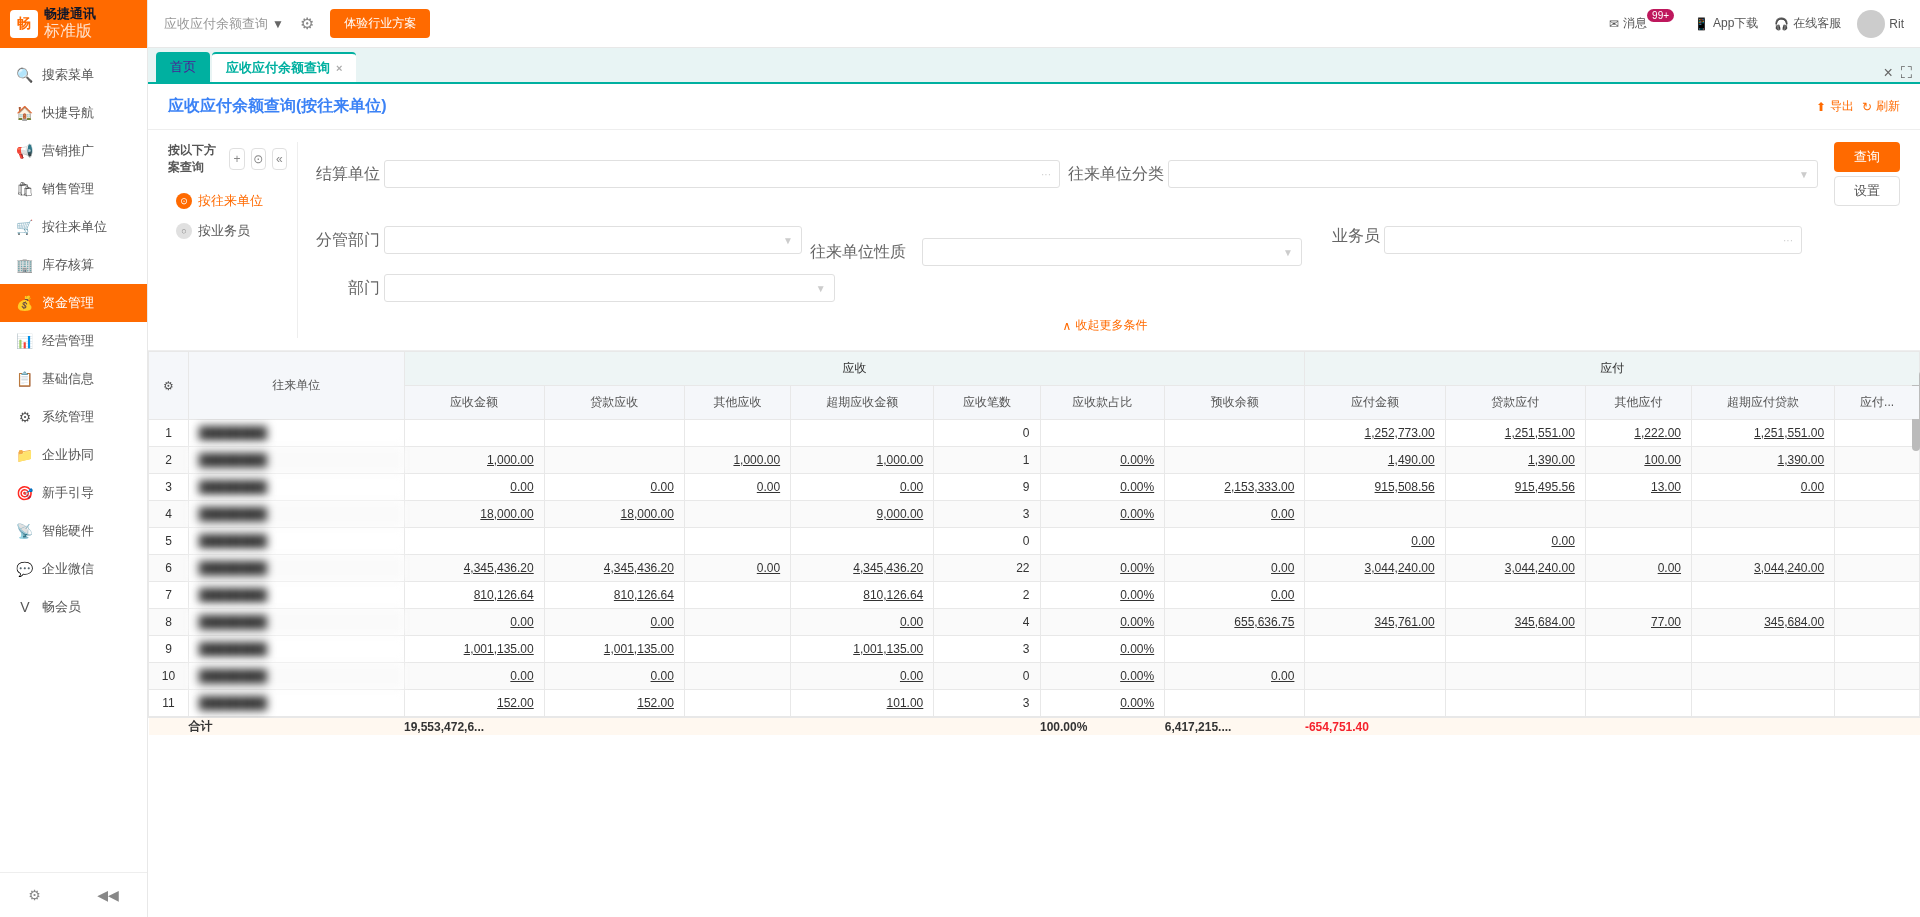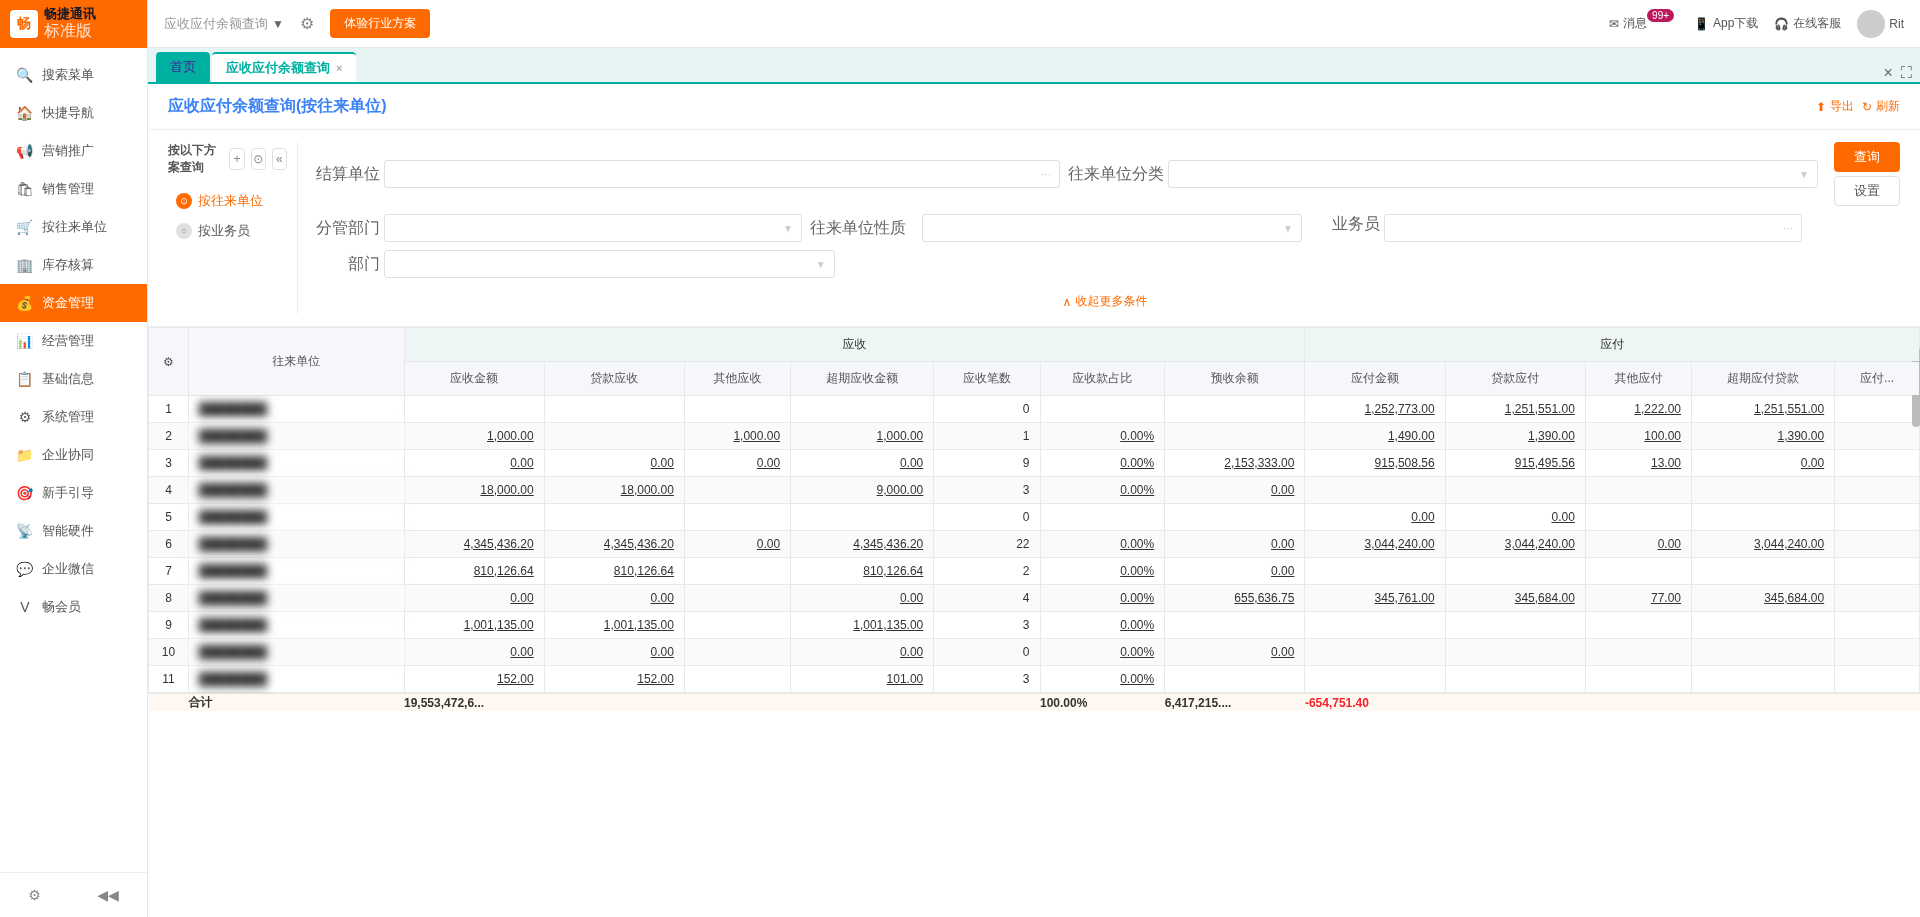--- a/index.html
+++ b/index.html
@@ -346,21 +346,21 @@
         </div>
 
         <div style="display:flex; align-items:center; gap:8px; margin-bottom:8px;">
           <div style="display:flex; align-items:center; gap:4px; flex:1;">
             <span class="field-label">分管部门</span>
             <div class="field-select" style="flex:2;">
               <span></span>
               <span class="select-arrow">▼</span>
             </div>
           </div>
-          <div style="display:flex; align-items:center; gap:16px; flex:1;">
+          <div style="display:flex; align-items:center; gap:16px; flex:1;margin-top:24px;">
             <span class="field-label">往来单位性质</span>
             <div class="field-select" style="flex:2;">
               <span></span>
               <span class="select-arrow">▼</span>
             </div>
           </div>
           <div style="display:flex; gap:4px; flex:1;">
             <span class="field-label">业务员</span>
             <div class="field-input" style="flex:2;">
               <span></span>

